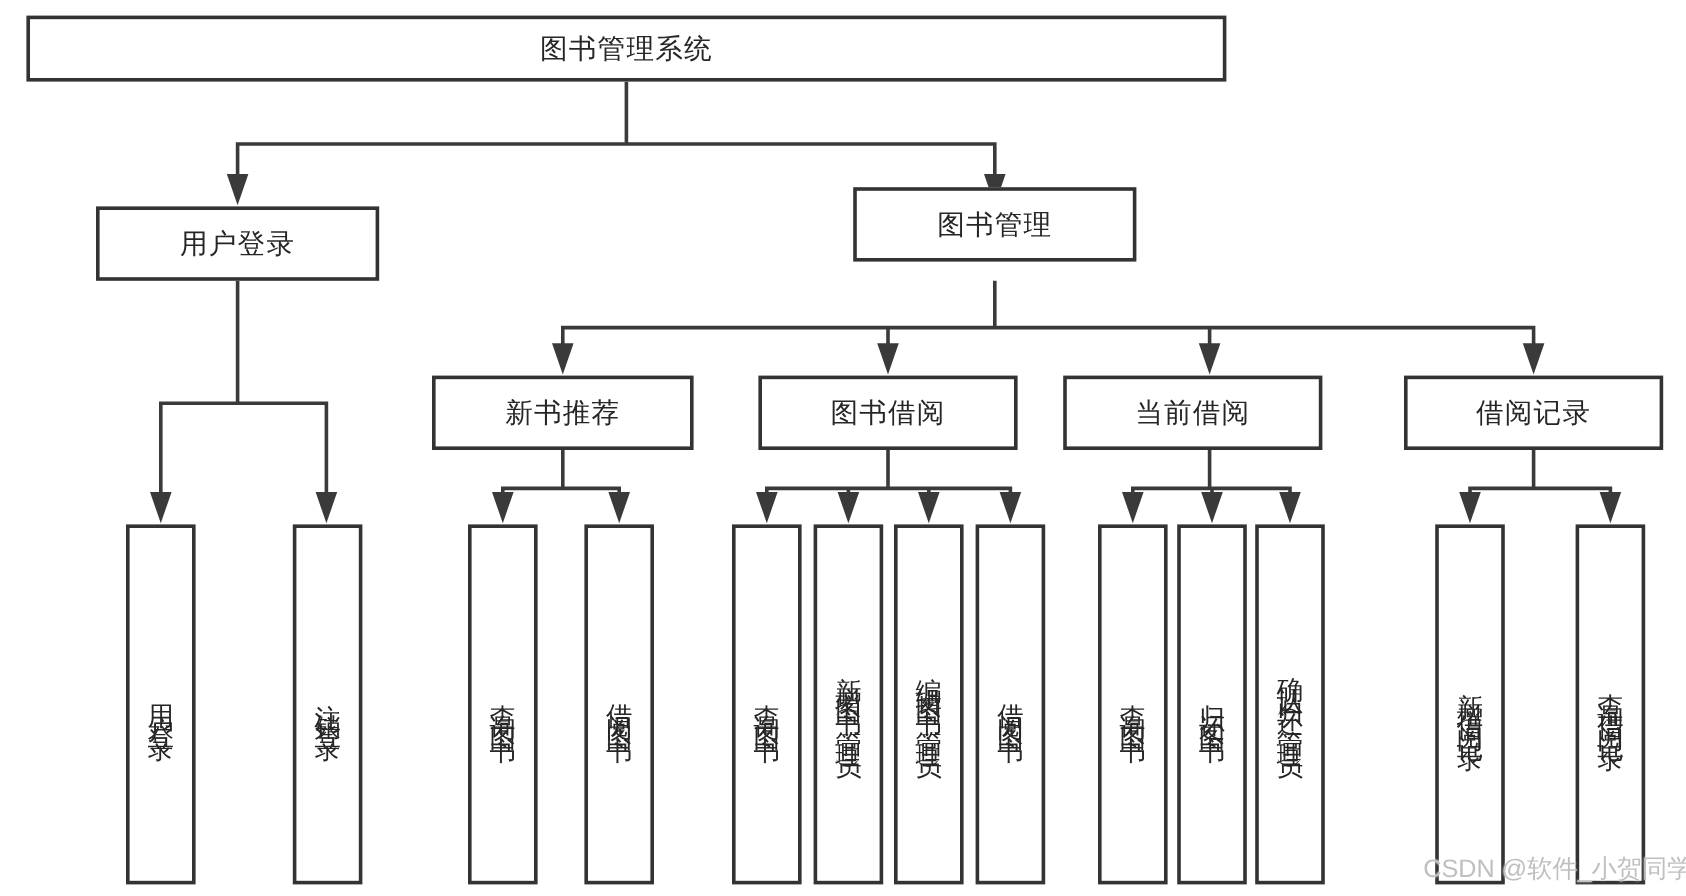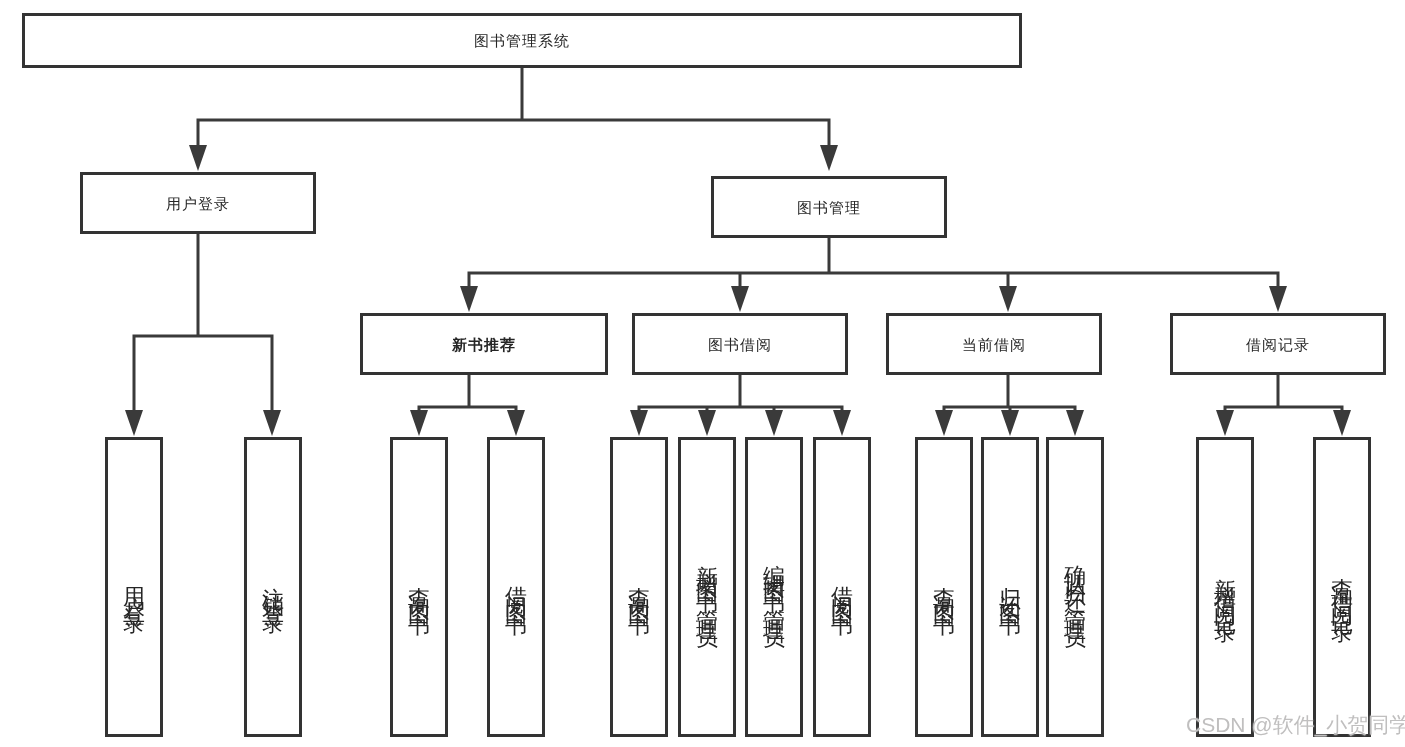--- a/index.html
+++ b/index.html
@@ -21,31 +21,31 @@
     position: absolute;
     box-sizing: border-box;
     border: 3px solid #333333;
     background: #ffffff;
     display: flex;
     align-items: center;
     justify-content: center;
     color: #262626;
   }
   .hlabel {
-    font-size: 15px;
+    font-size: 23px;
     letter-spacing: 1px;
     color: #262626;
     white-space: nowrap;
     line-height: 1;
   }
   .root  { left: 22px;  top: 13px;  width: 1000px; height: 55px; }
   .lvl2a { left: 80px;  top: 172px; width: 236px;  height: 62px; }
-  .lvl2b { left: 711px; top: 176px; width: 236px;  height: 62px; }
+  .lvl2b { left: 711px; top: 156px; width: 236px;  height: 62px; }
   .lvl3  { top: 313px; height: 62px; width: 218px; }
-  .l3a { left: 360px; width: 248px; font-weight: bold; }
+  .l3a { left: 360px; width: 218px; }
   .l3b { left: 632px; width: 216px; }
   .l3c { left: 886px; width: 216px; }
   .l3d { left: 1170px; width: 216px; }
   .leaf {
     top: 437px;
     width: 58px;
     height: 300px;
     border-width: 3px;
   }
   .vtext {

